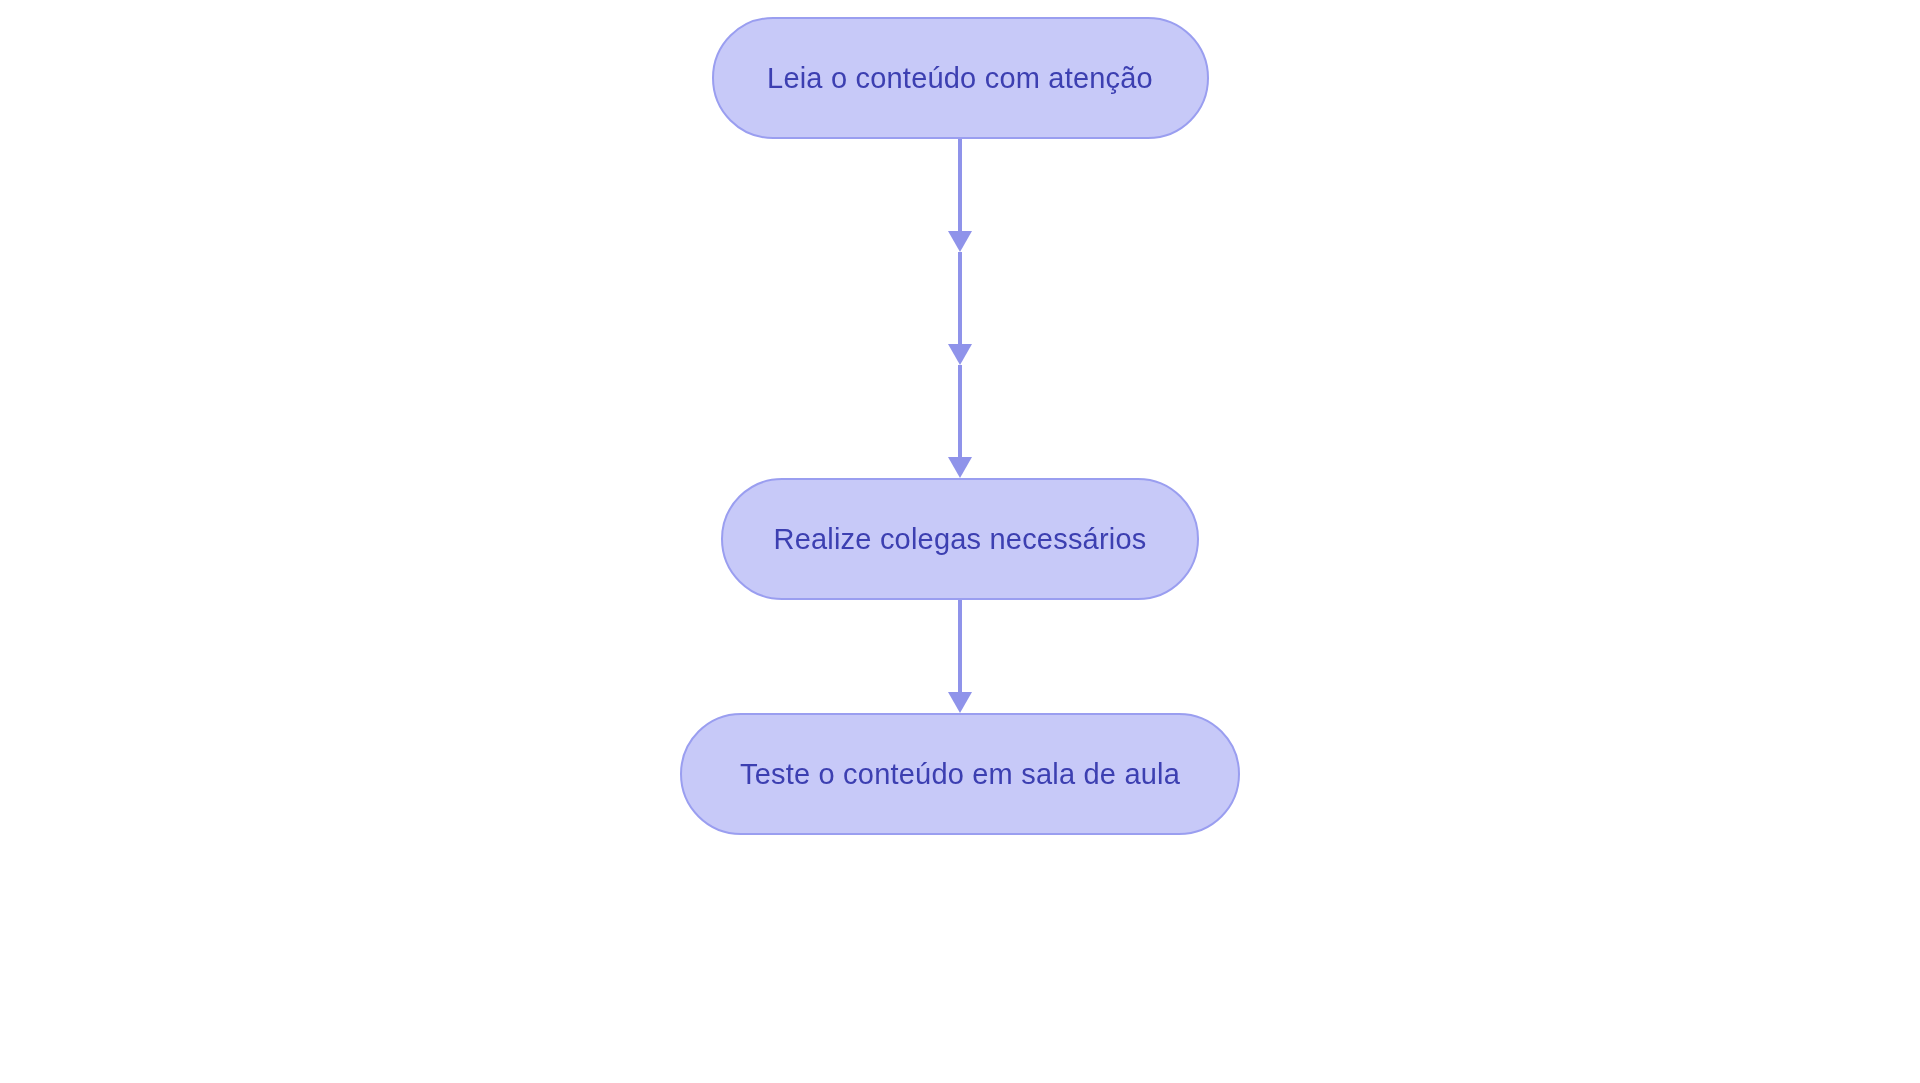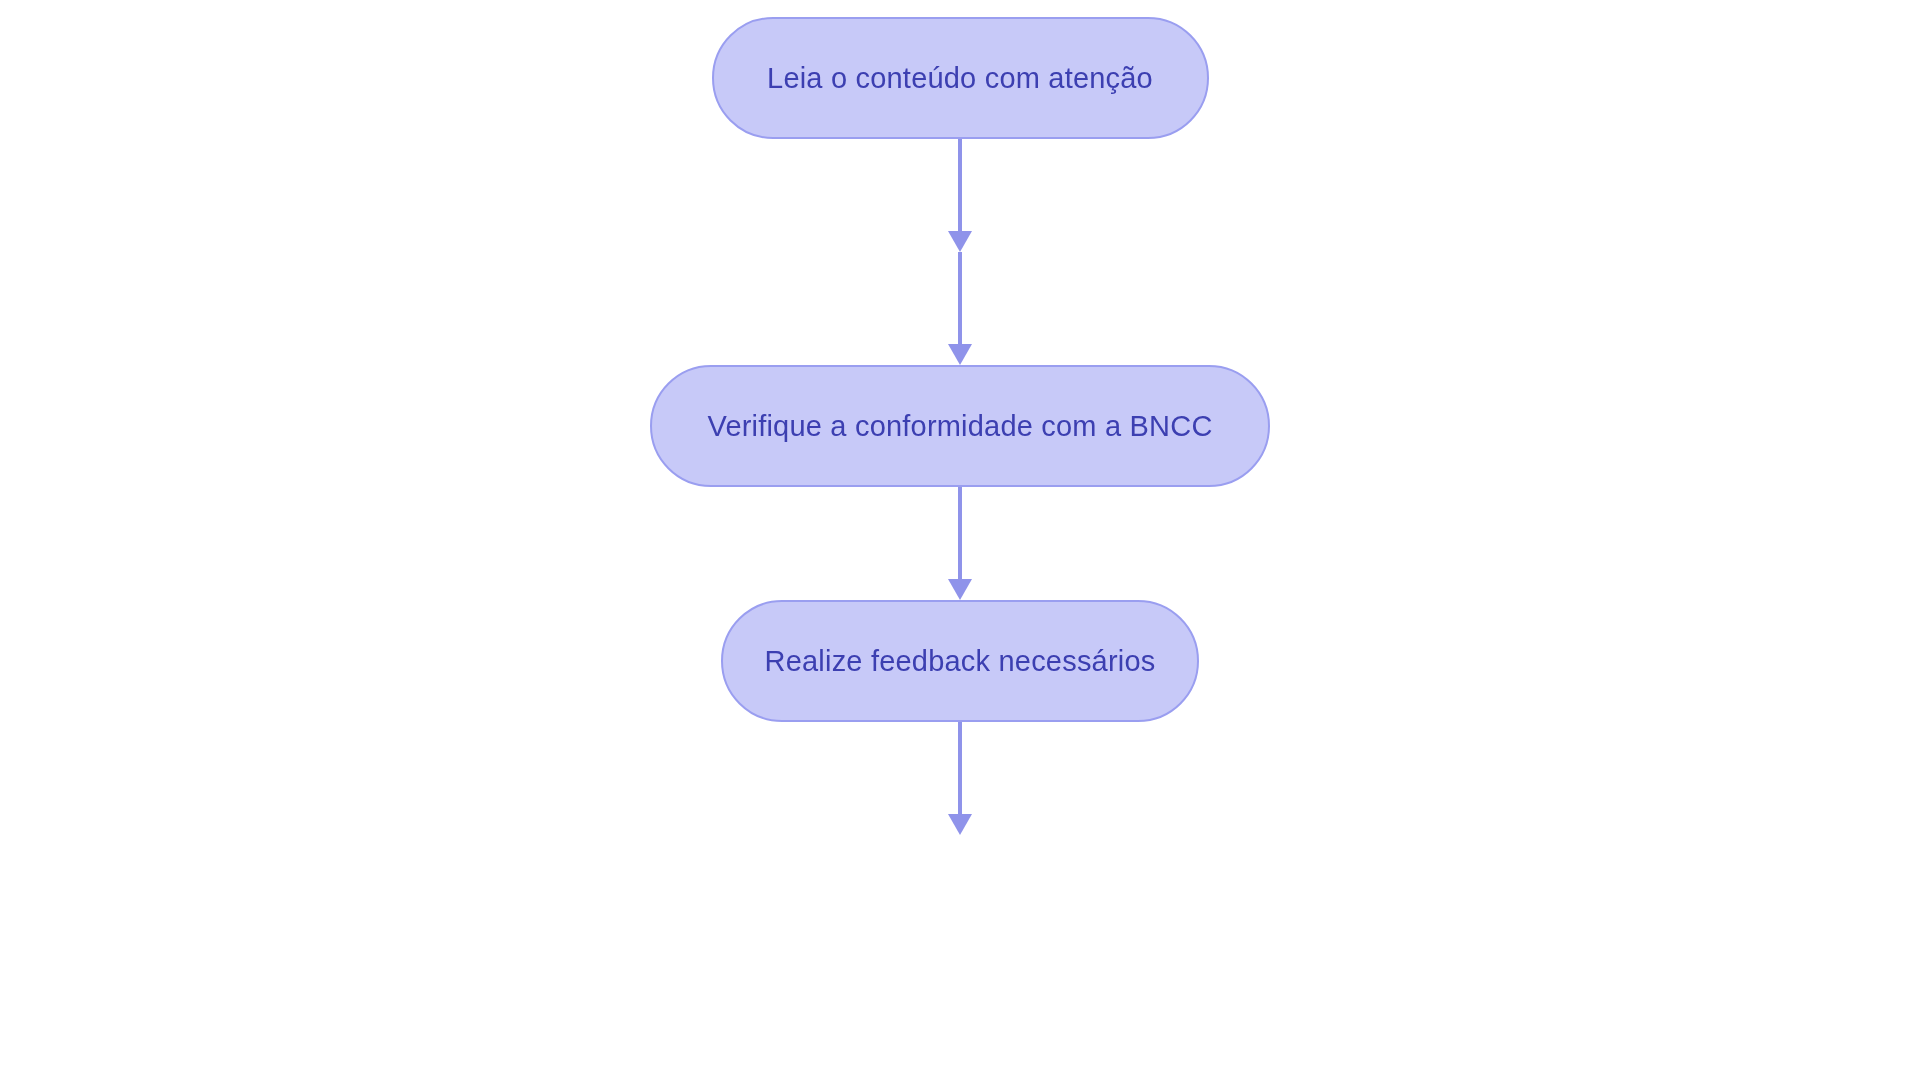--- a/index.html
+++ b/index.html
@@ -89,33 +89,33 @@
       <div class="arrow-shaft"></div>
       <div class="arrow-head"></div>
     </div>
 
 
     <div class="arrow">
       <div class="arrow-shaft"></div>
       <div class="arrow-head"></div>
     </div>
 
-    <div class="node node-3">
-      <span class="node-label">Verifique a conformidade com a BNCC</span>
+
+    <div class="arrow">
+      <div class="arrow-shaft"></div>
+      <div class="arrow-head"></div>
+    </div>
+
+    <div class="node node-4">
+      <span class="node-label">Realize colegas necessários</span>
     </div>
 
     <div class="arrow">
       <div class="arrow-shaft"></div>
       <div class="arrow-head"></div>
     </div>
 
-    <div class="node node-4">
-      <span class="node-label">Realize feedback necessários</span>
+    <div class="node node-5">
+      <span class="node-label">Teste o conteúdo em sala de aula</span>
     </div>
-
-    <div class="arrow">
-      <div class="arrow-shaft"></div>
-      <div class="arrow-head"></div>
-    </div>
-
 
   </div>
 </div>
 
 </body></html>

